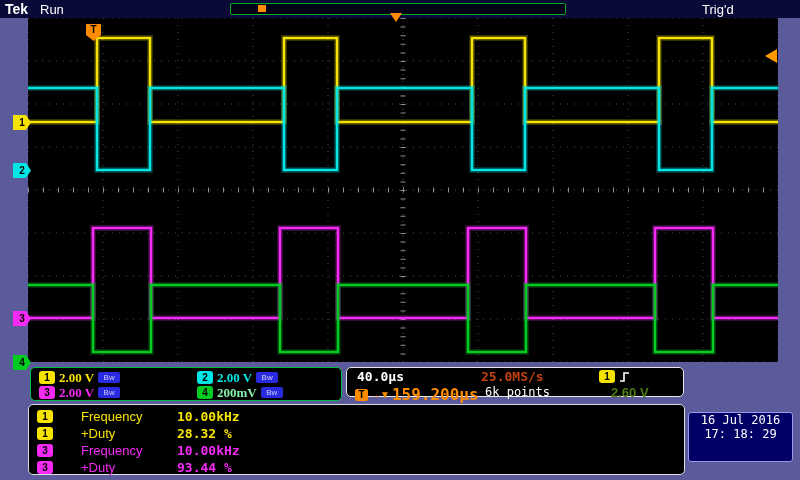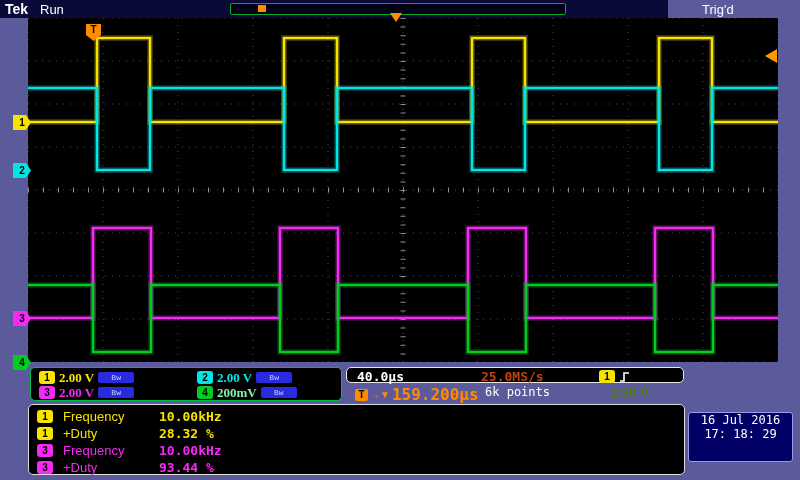--- a/index.html
+++ b/index.html
@@ -2,21 +2,21 @@
 <html><head>
 <meta charset="utf-8">
 <style>
   html,body{margin:0;padding:0;}
   body{
     position:relative;width:800px;height:480px;overflow:hidden;
     background:#5b5b9b;font-family:"Liberation Sans",sans-serif;
     -webkit-font-smoothing:none;
   }
   
-  .topbar{position:absolute;left:0;top:0;width:668px;height:18px;background:#0a0a38;}
+  .topbar{position:absolute;left:0;top:0;width:800px;height:18px;background:#0a0a38;}
   #brand{position:absolute;left:5px;top:1px;color:#fff;font-size:14px;font-weight:bold;}
   #acq{position:absolute;left:40px;top:2px;color:#fff;font-size:13px;}
   #trigd{position:absolute;left:702px;top:2px;color:#fff;font-size:13px;}
   #recbar{position:absolute;left:230px;top:3px;width:334px;height:10px;border:1px solid #00aa22;background:#000016;border-radius:2px;}
   #rec-trig{position:absolute;left:27px;top:1px;width:8px;height:7px;background:#ff8c00;}
   #center-pos-arrow{position:absolute;left:390px;top:13px;width:0;height:0;z-index:6;
     border-left:6px solid transparent;border-right:6px solid transparent;border-top:9px solid #ff8c00;}
   
   .plot{position:absolute;left:28px;top:18px;width:750px;height:344px;background:#000;}
   #wave-svg{position:absolute;left:0;top:0;}
@@ -30,41 +30,41 @@
     text-align:center;line-height:15px;clip-path:polygon(0 0,72% 0,100% 50%,72% 100%,0 100%);z-index:5;}
   #chm1{top:115px;} #chm2{top:163px;} #chm3{top:311px;} #chm4{top:355px;}
   
   .ch-box{position:absolute;left:30px;top:367px;width:312px;height:34px;background:#000;
     border:1px solid #00bb44;border-radius:5px;box-sizing:border-box;}
   .grp{position:absolute;display:flex;align-items:center;gap:4px;height:15px;}
   #g1{left:8px;top:2px;} #g2{left:166px;top:2px;} #g3{left:8px;top:17px;} #g4{left:166px;top:17px;}
   .badge{display:inline-block;width:16px;height:13px;border-radius:3px;color:#000;
     font-size:10px;font-weight:bold;text-align:center;line-height:13px;flex:none;}
   .scale{font-family:Liberation Serif, serif;font-size:13px;font-weight:bold;white-space:nowrap;}
-  .bw{display:inline-block;background:#2a2ae0;color:#ccccff;font-size:8px;width:36px;height:11px;
-    border-radius:2px;text-align:center;line-height:11px;flex:none;font-family:Liberation Mono, monospace;}
-  .hz-box{position:absolute;left:346px;top:367px;width:338px;height:16px;background:#000;
+  .bw{display:inline-block;background:#2a2ae0;color:#ccccff;font-size:8px;width:22px;height:11px;
+    border-radius:2px;text-align:center;line-height:11px;flex:none;}
+  .hz-box{position:absolute;left:346px;top:367px;width:338px;height:30px;background:#000;
     border:1px solid #e8e8e8;border-radius:5px;box-sizing:border-box;}
   .mono{font-family:"DejaVu Sans Mono",monospace;}
   #timebase{position:absolute;left:10px;top:1px;color:#fff;font-size:13px;font-weight:bold;}
   #delay{position:absolute;left:8px;top:17px;display:flex;align-items:center;gap:2px;color:#ff8c00;}
   .tbadge{display:inline-block;width:13px;height:12px;background:#ff8c00;color:#000;font-size:10px;
     font-weight:bold;border-radius:2px;text-align:center;line-height:12px;}
   .dicon{font-size:10px;}
   .dval{font-family:"DejaVu Sans Mono",monospace;font-size:16px;font-weight:bold;}
   #srate{position:absolute;left:134px;top:1px;color:#c2410c;font-size:13px;font-weight:bold;}
   #reclen{position:absolute;left:138px;top:17px;color:#fff;font-size:12px;}
   #tsrc{position:absolute;left:252px;top:2px;display:flex;align-items:center;gap:4px;}
   #tlevel{position:absolute;left:264px;top:17px;color:#4d7c0f;font-size:13px;font-weight:bold;}
   
   .meas-box{position:absolute;left:28px;top:404px;width:657px;height:71px;background:#000;
     border:1px solid #ddd;border-radius:5px;box-sizing:border-box;}
   .mrow{position:absolute;left:8px;display:flex;align-items:center;height:15px;}
   #mr0{top:4px;} #mr1{top:21px;} #mr2{top:38px;} #mr3{top:55px;}
-  .mname{margin-left:10px;width:96px;font-size:13px;}
+  .mname{margin-left:28px;width:96px;font-size:13px;}
   .mval{font-family:"DejaVu Sans Mono",monospace;font-size:13px;font-weight:bold;}
   
   .dt-box{position:absolute;left:688px;top:412px;width:105px;height:50px;background:#000066;
     border:1px solid #9999ee;border-radius:3px;box-sizing:border-box;color:#fff;
     font-family:"DejaVu Sans Mono",monospace;font-size:12px;text-align:center;}
   .dt-box div{}
 </style>
 </head>
 <body>
 

